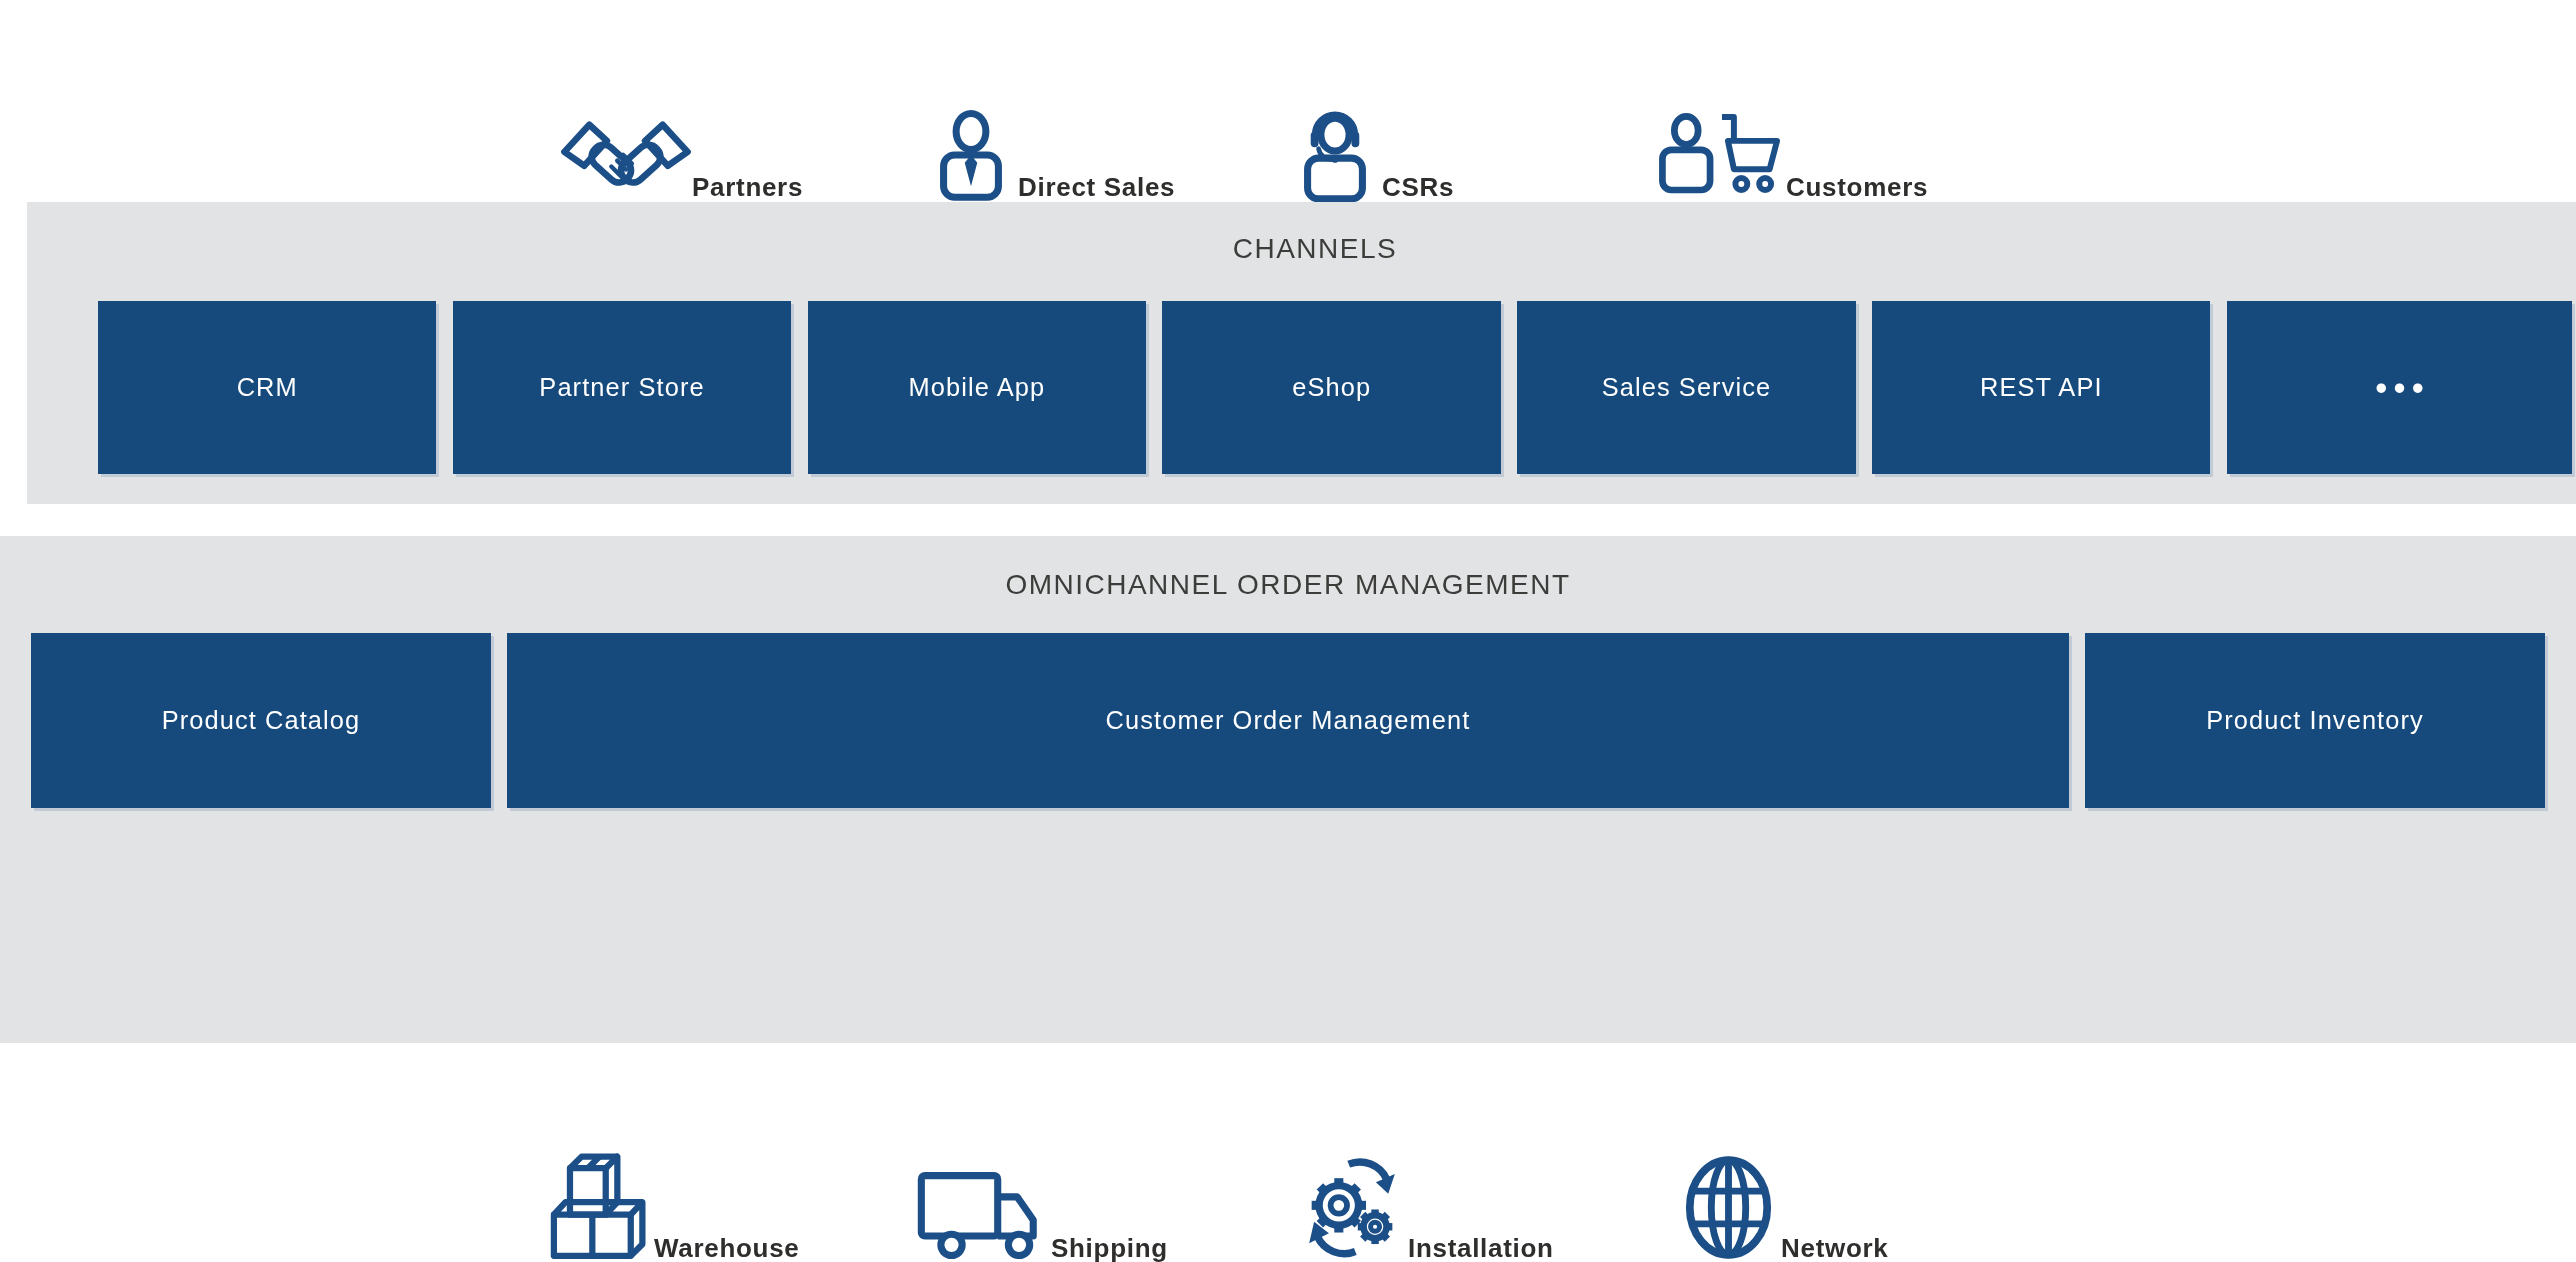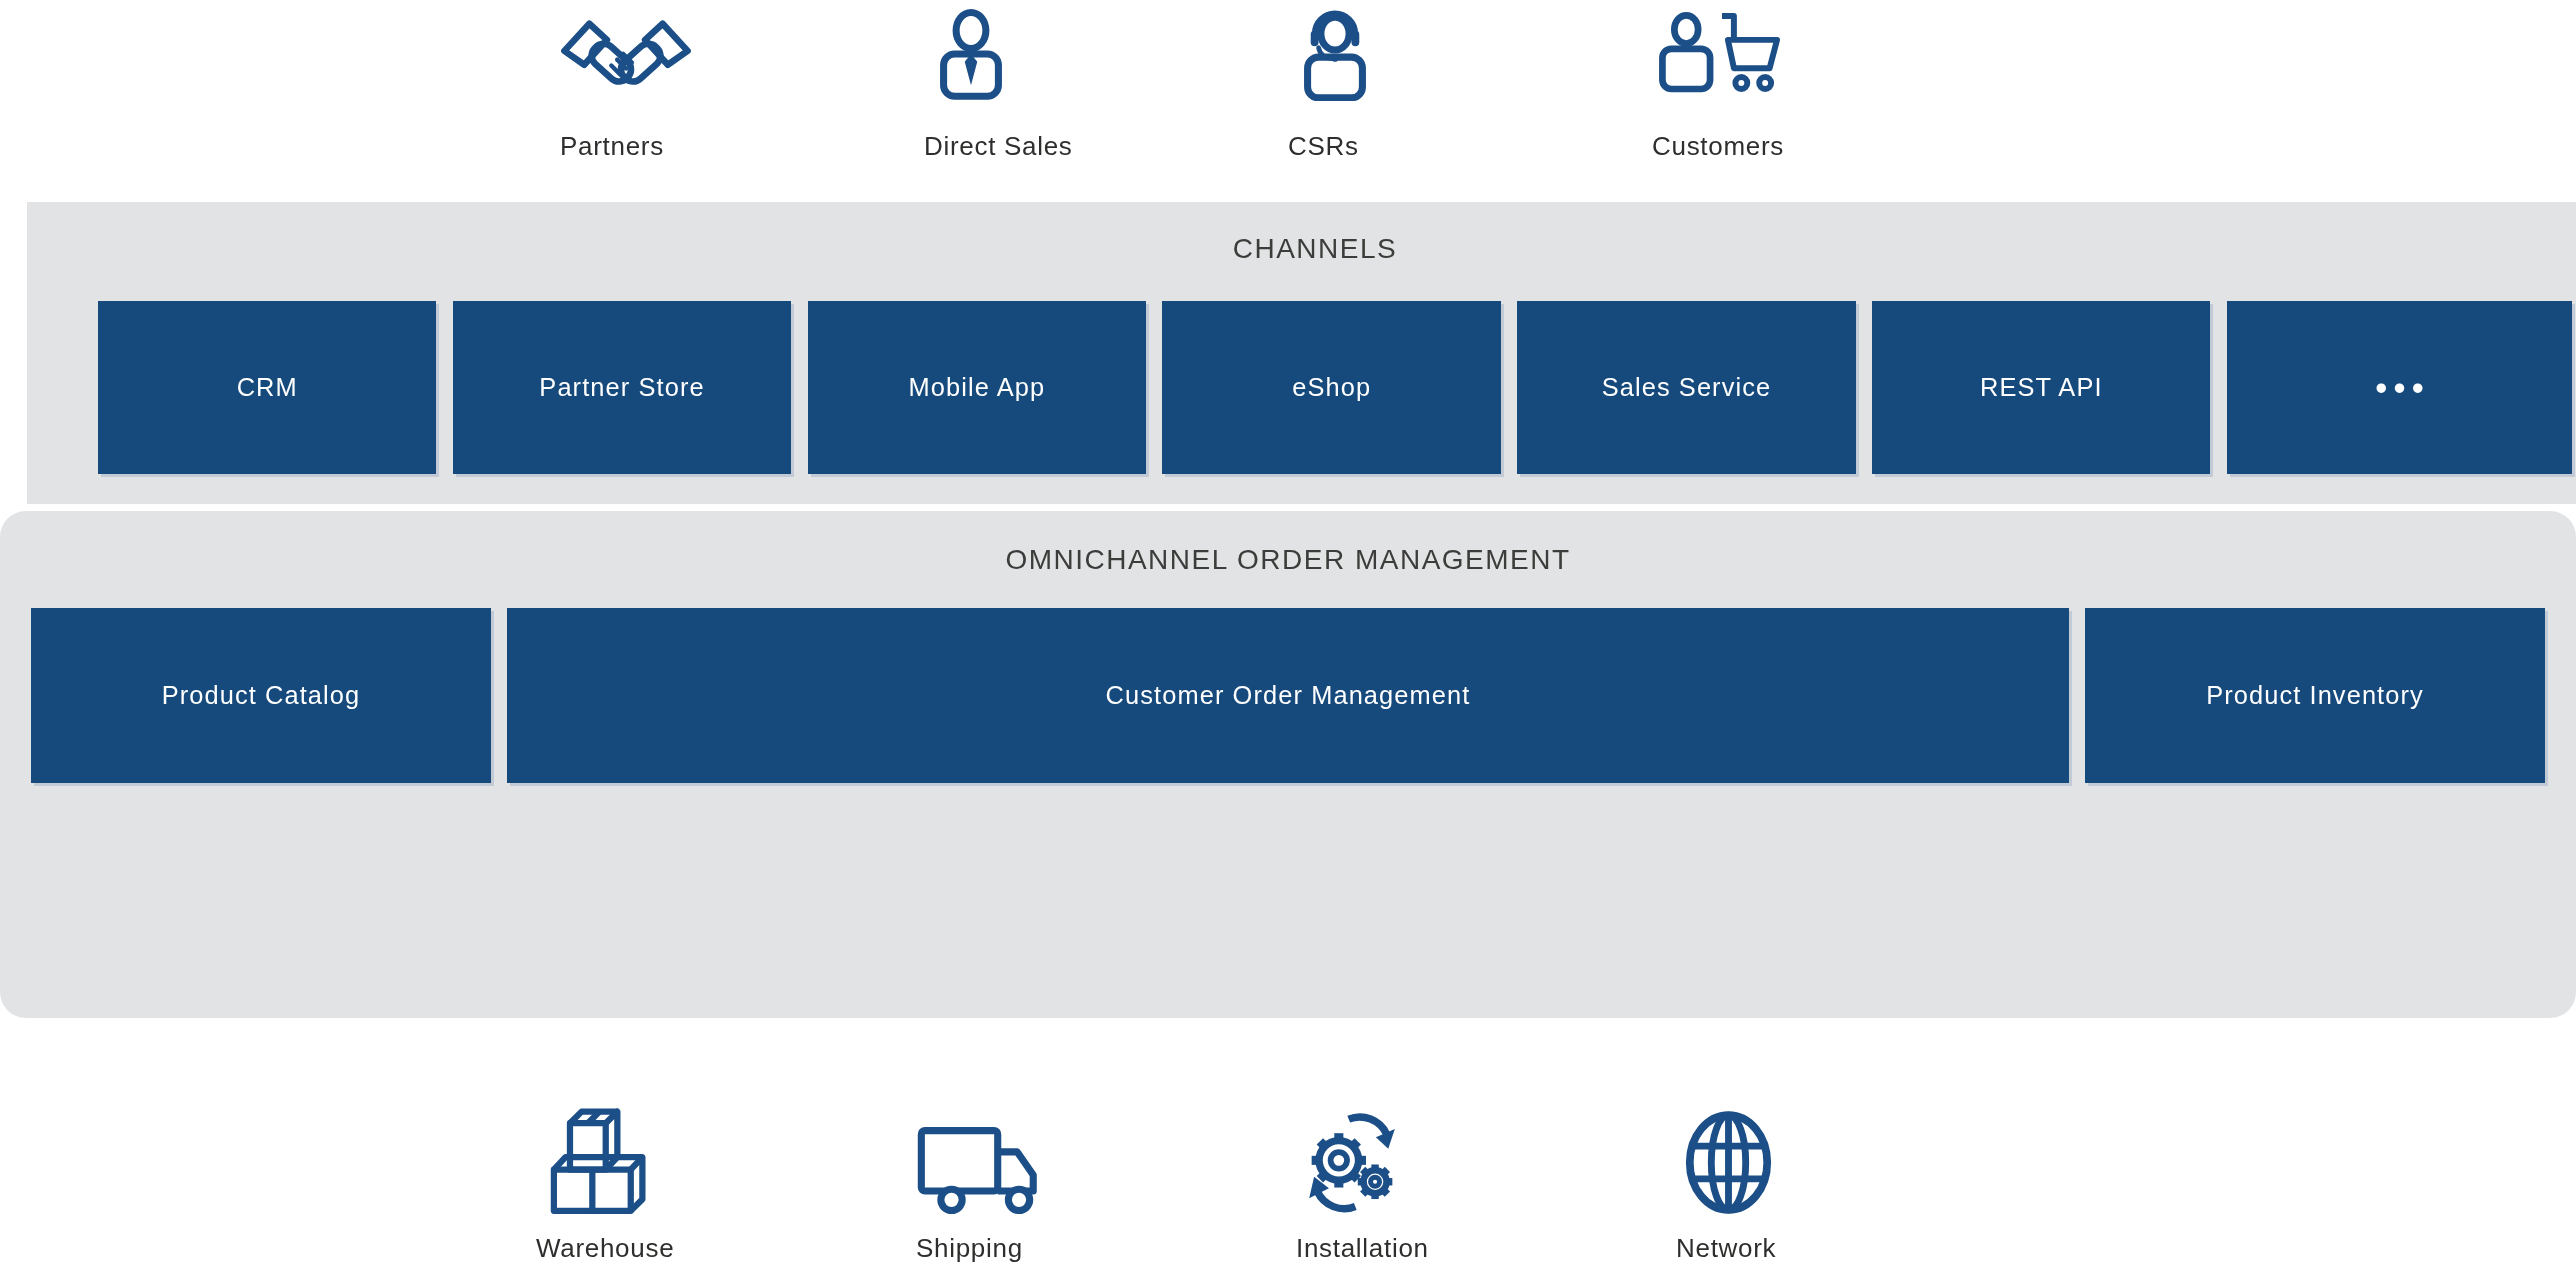--- a/index.html
+++ b/index.html
@@ -2,38 +2,38 @@
 <html style="--navy-box: #164A7C; --teal-box: #02AE9D; --band-background: #E2E3E5; --icon-stroke: #1C4F87; --title-text: #3C3C3A; --actor-label-text: #2E2E2C; --box-text: #FFFFFF; --page-background: #FFFFFF;font-size:12px"><head>
 <meta charset="utf-8">
 <style>
   html,body{margin:0;padding:0;background:#fff;}
   body{
     width:2576px;height:1263px;position:relative;overflow:hidden;
     font-family:"Liberation Sans",sans-serif;
     -webkit-font-smoothing:antialiased;
   }
   .actors{position:absolute;left:0;width:100%;display:flex;justify-content:center;}
-  .actor{width:364px;display:flex;flex-direction:column;align-items:flex-start;}
+  .actor{width:364px;display:flex;flex-direction:row;align-items:flex-end;font-weight:bold;}
   .actors-top{top:0;height:202px;}
   .actors-top .actor{padding-top:4.5px;}
   .actors-top .icon-box{height:96px;}
   .actors-top .actor-label{margin-top:30px;}
   .actors-bottom{top:1043px;height:220px;gap:16px;}
   .actors-bottom .actor{padding-top:55px;}
   .actors-bottom .icon-box{height:120px;}
   .actors-bottom .actor-label{margin-top:15px;}
   .icon-box{display:flex;align-items:flex-end;justify-content:center;}
   .icon{color:var(--icon-stroke,#1C4F87);display:block;}
   .actor-label{
     font-size:26px;line-height:30px;letter-spacing:0.7px;
     color:var(--actor-label-text,#2E2E2C);text-align:center;white-space:nowrap;
   }
   .band{position:absolute;left:0;width:100%;background:var(--band-background,#E2E3E5);}
   .band-channels{top:202px;height:302px;margin-left:27px;}
-  .band-oom{top:511px;height:507px;border-radius:26px;}
+  .band-oom{top:536px;height:507px;}
   .band-title{
     position:absolute;left:0;width:100%;text-align:center;
     font-size:28px;line-height:30px;letter-spacing:1.5px;
     color:var(--title-text,#3C3C3A);white-space:nowrap;
   }
   .band-channels .band-title{top:32px;}
   .band-oom .band-title{top:34px;}
   .row{position:absolute;left:31px;right:31px;display:flex;gap:16.4px;}
   .row-channels{top:99px;height:173px;padding-left:40px;}
   .row-products{top:97px;height:175px;}

